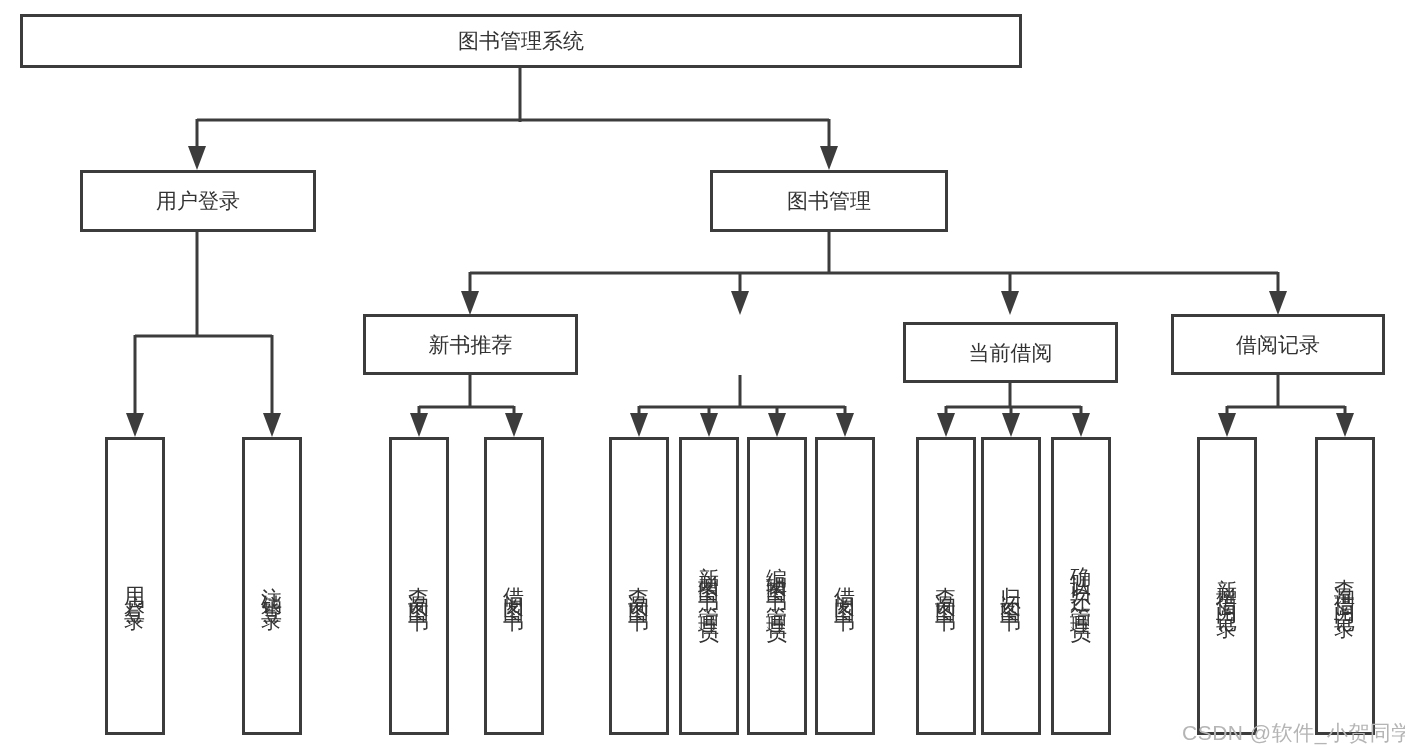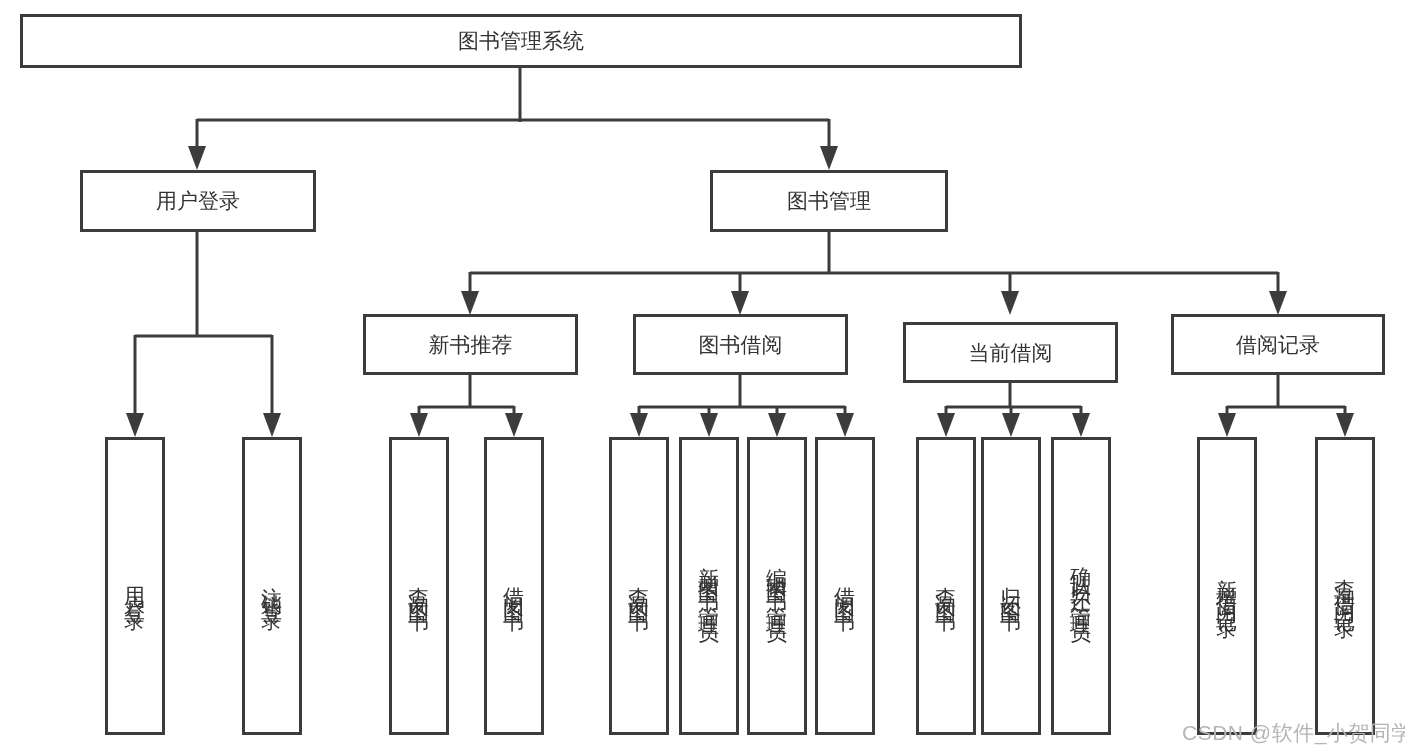--- a/index.html
+++ b/index.html
@@ -95,21 +95,20 @@
       <polygon points="1336,413 1354,413 1345,437"></polygon>
     </g>
   </svg>
 
   <div class="node h" style="left:20px;top:14px;width:1002px;height:54px">图书管理系统</div>
 
   <div class="node h" style="left:80px;top:170px;width:236px;height:62px">用户登录</div>
   <div class="node h" style="left:363px;top:314px;width:215px;height:61px">新书推荐</div>
 
   <div class="node h" style="left:710px;top:170px;width:238px;height:62px">图书管理</div>
-  <div class="node h" style="left:633px;top:314px;width:215px;height:61px">图书借阅</div>
   <div class="node h" style="left:903px;top:322px;width:215px;height:61px">当前借阅</div>
   <div class="node h" style="left:1171px;top:314px;width:214px;height:61px">借阅记录</div>
 
   <div class="node v" style="left:105px;top:437px;width:60px;height:298px">用户登录</div>
   <div class="node v" style="left:242px;top:437px;width:60px;height:298px">注销登录</div>
 
   <div class="node v" style="left:389px;top:437px;width:60px;height:298px">查询图书</div>
   <div class="node v" style="left:484px;top:437px;width:60px;height:298px">借阅图书</div>
 
   <div class="node v" style="left:609px;top:437px;width:60px;height:298px">查询图书</div>

